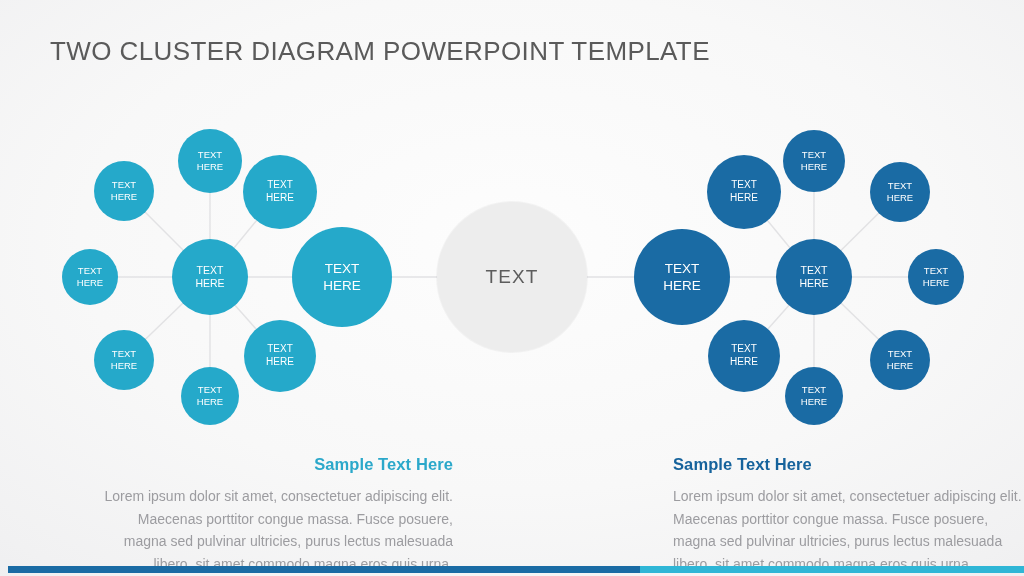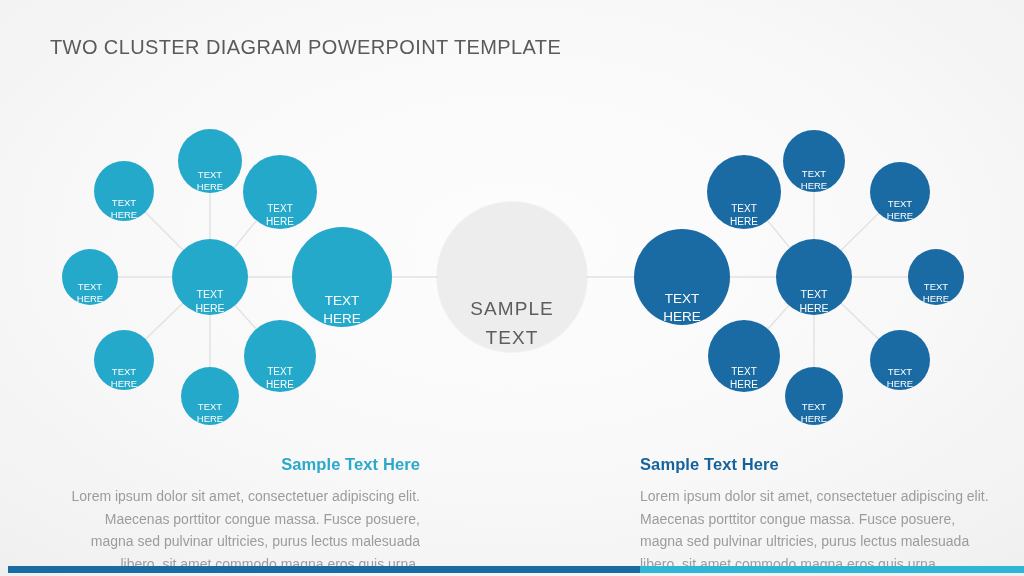--- a/index.html
+++ b/index.html
@@ -22,21 +22,21 @@
     background:
       radial-gradient(ellipse 900px 520px at 50% 42%, #fdfdfd 0%, #f8f8f8 48%, #f1f1f2 80%, #ebebed 100%);
     overflow: hidden;
   }
 
   
   #slide-title {
     position: absolute;
     left: 50px;
     top: 36px;
-    font-size: 20px;
+    font-size: 26px;
     letter-spacing: 0.4px;
     color: #5a5a5a;
     font-weight: 400;
     white-space: nowrap;
     text-align: right;
   }
 
   
   #diagram {
     position: absolute;
@@ -52,21 +52,21 @@
     width: 1024px;
     height: 576px;
   }
 
   .node {
     position: absolute;
     border-radius: 50%;
     display: flex;
     flex-direction: column;
     align-items: center;
-    justify-content: flex-end;
+    justify-content: center;
     color: #ffffff;
     text-align: center;
     line-height: 1.28;
     box-sizing: border-box;
     user-select: none;
   }
   .node .ln { display: block; }
 
   .node.light { background: #25a9ca; }
   .node.dark  { background: #1a6ba4; }
@@ -79,20 +79,21 @@
   .node.center .ln {
     font-size: 19px;
     letter-spacing: 1.1px;
     line-height: 1.5;
   }
 
   
   .caption {
     position: absolute;
     width: 360px;
+    margin-left: 33px;
   }
   .caption .cap-title {
     font-size: 16.5px;
     font-weight: bold;
     margin: 0 0 11px 0;
     letter-spacing: 0.1px;
   }
   .caption .cap-body {
     font-size: 14px;
     line-height: 1.62;
@@ -219,21 +220,20 @@
         </div>
         <div class="node dark" style="left: 707px; top: 155px; width: 74px; height: 74px; font-size: 10px;">
           <span class="ln">TEXT</span>
           <span class="ln">HERE</span>
         </div>
         <div class="node dark" style="left: 708px; top: 320px; width: 72px; height: 72px; font-size: 10px;">
           <span class="ln">TEXT</span>
           <span class="ln">HERE</span>
         </div>
         <div class="node center" style="left: 437px; top: 202px; width: 150px; height: 150px;">
-          <span class="ln">SAMPLE</span>
           <span class="ln">TEXT</span>
         </div>
       </div>
   </div>
 
   <div class="caption" id="caption-left">
     <div class="cap-title">Sample Text Here</div>
     <div class="cap-body">Lorem ipsum dolor sit amet, consectetuer adipiscing elit. Maecenas porttitor congue massa. Fusce posuere, magna sed pulvinar ultricies, purus lectus malesuada libero, sit amet commodo magna eros quis urna.</div>
   </div>
 

